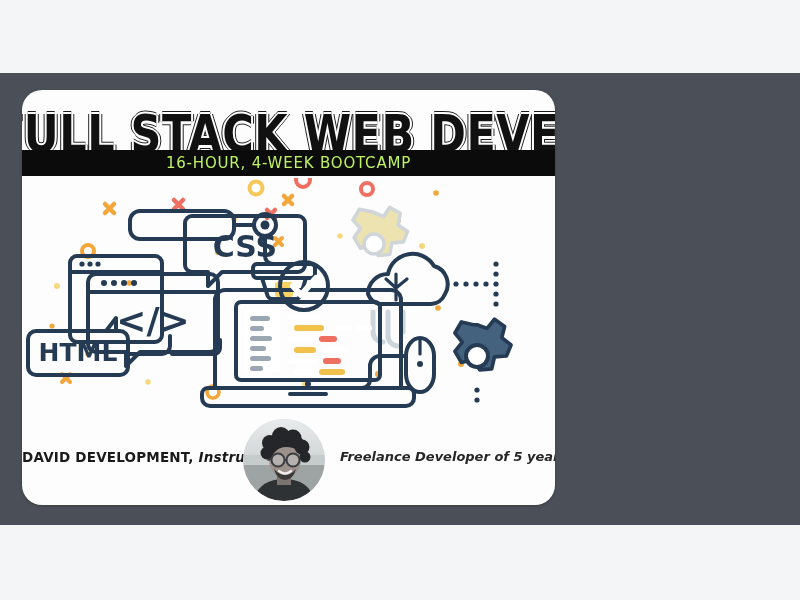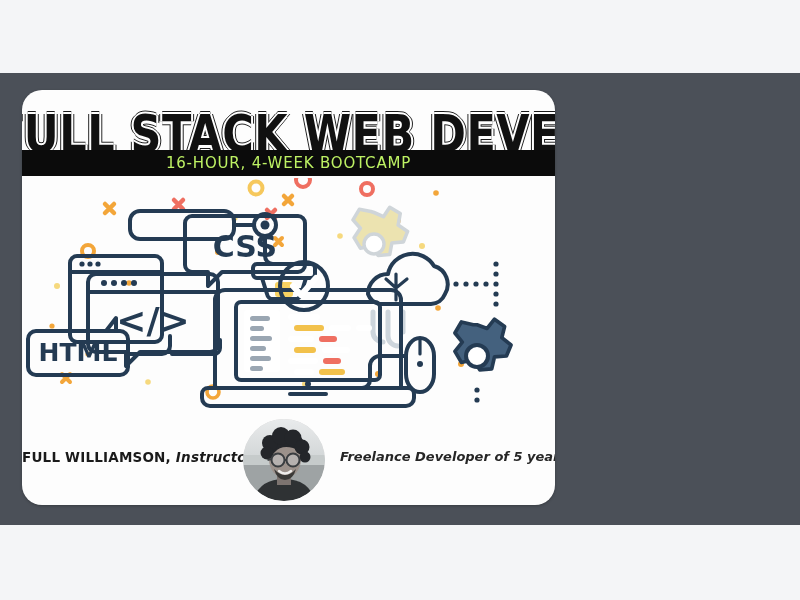--- a/index.html
+++ b/index.html
@@ -337,21 +337,21 @@
           <path class="ol" d="M398,160 a14,18 0 0 1 14,18 v18 a14,18 0 0 1 -28,0 v-18 a14,18 0 0 1 14,-18 z" fill="#a9c8e4"></path>
           <path class="olt" d="M398,162 v14"></path>
           <circle cx="398" cy="186" r="3" fill="#243b53" stroke="none"></circle>
           <path class="ol" d="M384,178 h-26 a10,10 0 0 0 -10,10 v14 a8,8 0 0 1 -8,8 h-150"></path>
         </g>
       </svg>
     </div>
 
     <div class="instructor-strip">
       <div class="instructor-name">
-        <span>FULL WILLIAMSON,</span>
+        <span>DAVID DEVELOPMENT,</span>
         <span class="role">Instructor</span>
       </div>
 
       <div class="instructor-avatar">
         <svg width="82" height="82" viewBox="0 0 82 82" xmlns="http://www.w3.org/2000/svg">
           <defs>
             <clipPath id="avclip">
                 <circle cx="41" cy="41" r="41"></circle>
               </clipPath>
             <linearGradient id="avbg" x1="0" y1="0" x2="0" y2="1">

